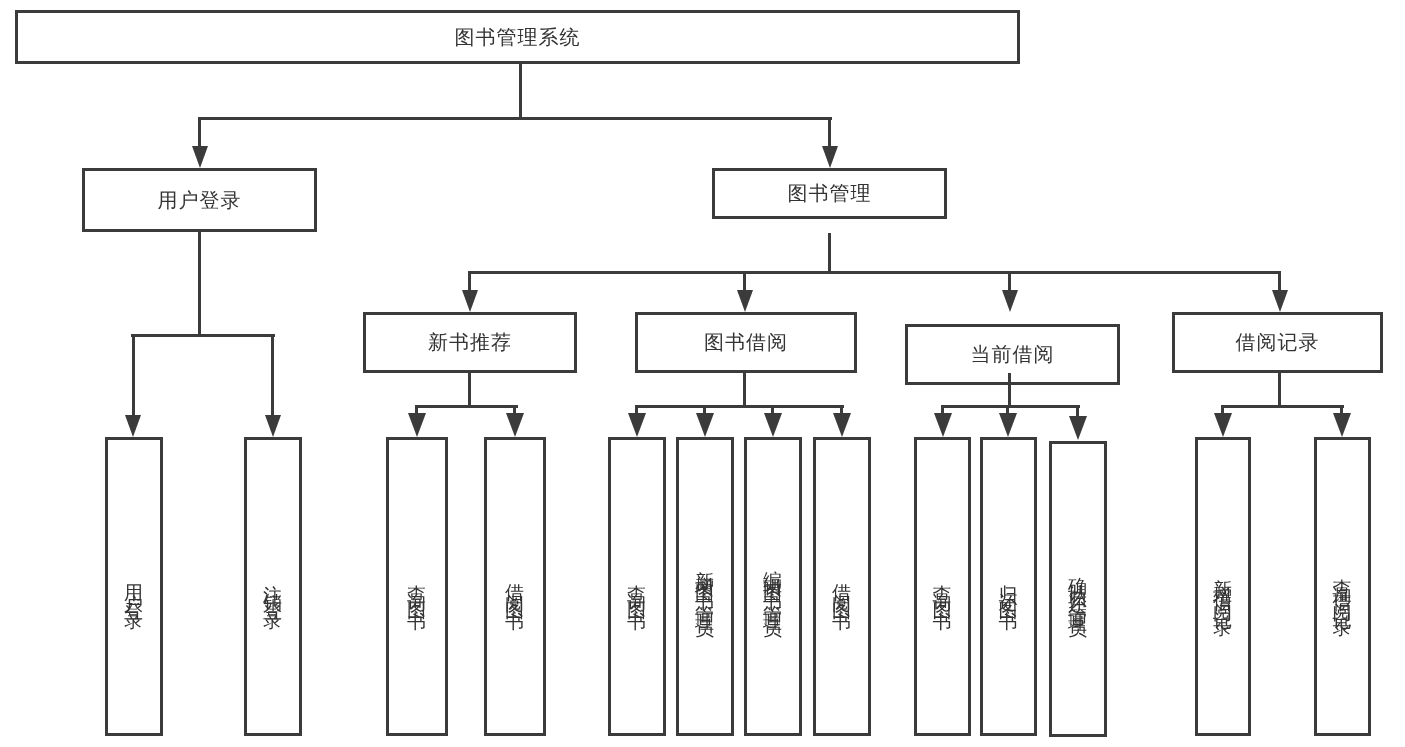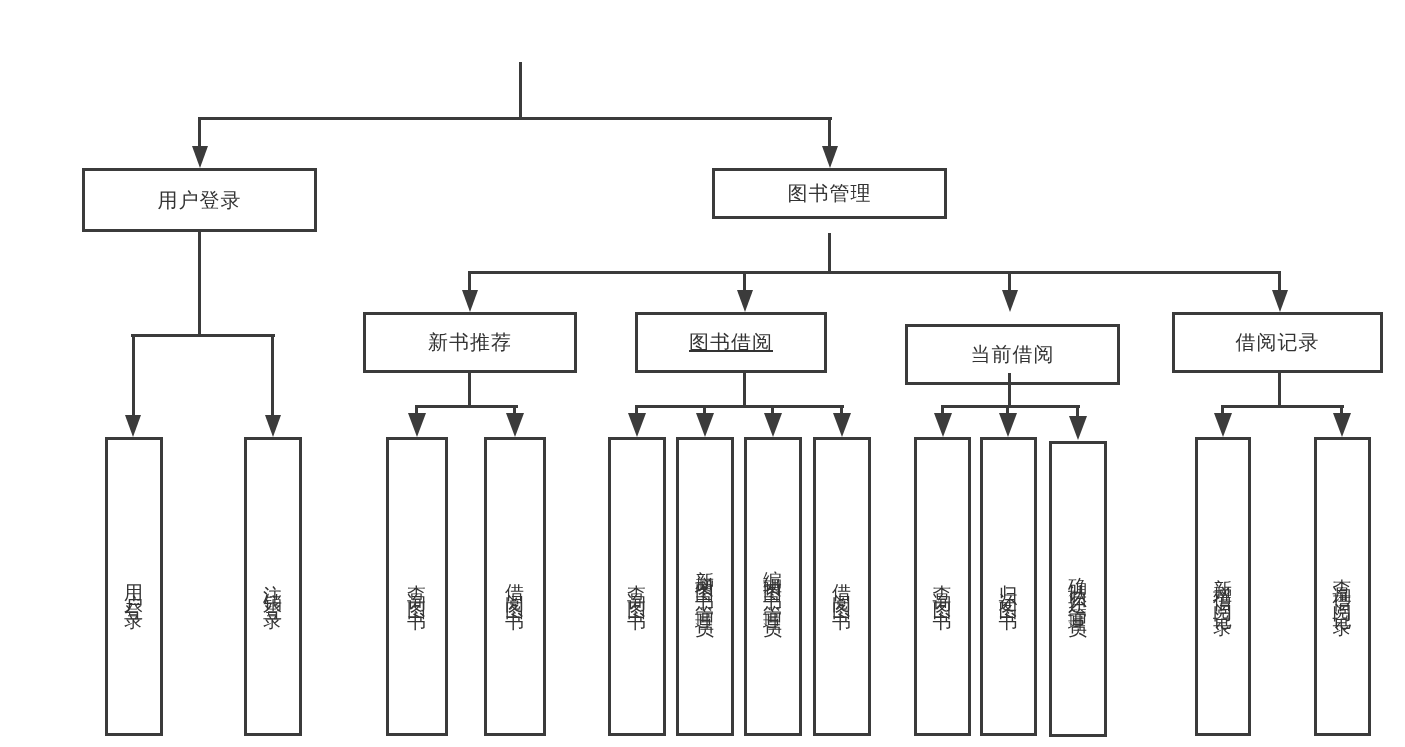--- a/index.html
+++ b/index.html
@@ -60,20 +60,21 @@
     letter-spacing: 0.5px;
     white-space: nowrap;
     z-index: 5;
   }
 </style>
 </head>
 <body>
 
 <div class="stage">
 
+  <div class="box" style="left:15px; top:10px; width:1005px; height:54px;">图书管理系统</div>
 
   <div>
     <div class="vline" style="left:519px; top:62px; height:56px;"></div>
     <div class="hline" style="left:198px; top:117px; width:634px;"></div>
     <div class="vline" style="left:198px; top:117px; height:31px;"></div>
     <div class="arrow" style="left:192px; top:146px;"></div>
     <div class="vline" style="left:828px; top:117px; height:31px;"></div>
     <div class="arrow" style="left:822px; top:146px;"></div>
   </div>
 
@@ -96,21 +97,21 @@
     <div class="arrow" style="left:462px; top:290px;"></div>
     <div class="vline" style="left:743px; top:271px; height:21px;"></div>
     <div class="arrow" style="left:737px; top:290px;"></div>
     <div class="vline" style="left:1008px; top:271px; height:21px;"></div>
     <div class="arrow" style="left:1002px; top:290px;"></div>
     <div class="vline" style="left:1278px; top:271px; height:21px;"></div>
     <div class="arrow" style="left:1272px; top:290px;"></div>
   </div>
 
   <div class="box" style="left:363px; top:312px; width:214px; height:61px;text-align:right;">新书推荐</div>
-  <div class="box" style="left:635px; top:312px; width:192px; height:61px;text-decoration:underline;">图书借阅</div>
+  <div class="box" style="left:635px; top:312px; width:222px; height:61px;">图书借阅</div>
   <div class="box" style="left:905px; top:312px; width:215px; height:61px;margin-top:12px;">当前借阅</div>
   <div class="box" style="left:1172px; top:312px; width:211px; height:61px;">借阅记录</div>
 
   <div>
     <div class="vline" style="left:468px; top:373px; height:34px;"></div>
     <div class="hline" style="left:415px; top:405px; width:103px;"></div>
     <div class="vline" style="left:415px; top:405px; height:11px;"></div>
     <div class="arrow leafarrow" style="left:408px; top:413px;"></div>
     <div class="vline" style="left:513px; top:405px; height:11px;"></div>
     <div class="arrow leafarrow" style="left:506px; top:413px;"></div>

